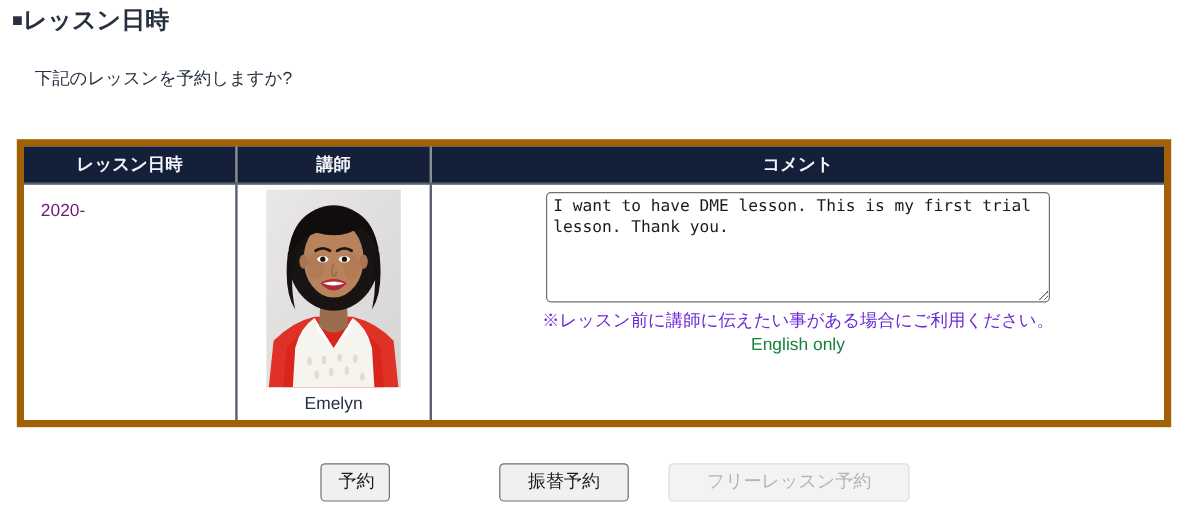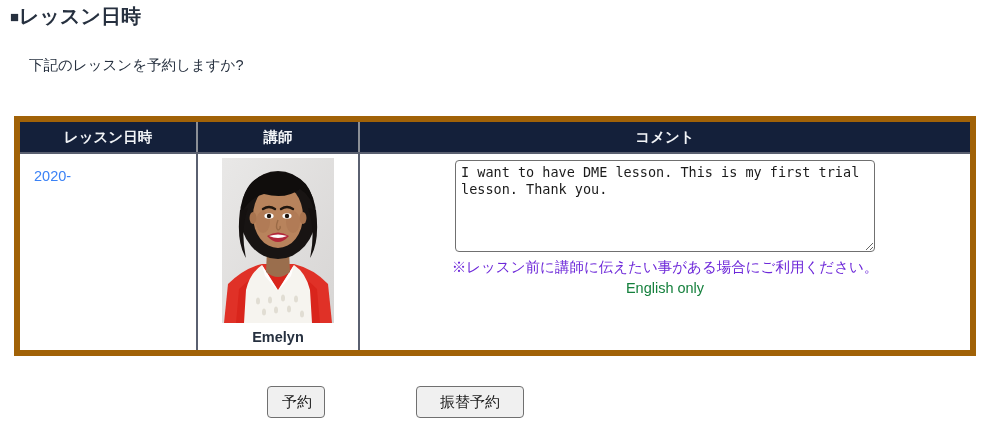--- a/index.html
+++ b/index.html
@@ -73,26 +73,26 @@
   .booking-table th:last-child { border-right: none; }
   .booking-table td {
     border-right: 2px solid #5a6070;
     padding: 0;
     vertical-align: top;
     background: #ffffff;
   }
   .booking-table td:last-child { border-right: none; }
 
   .col-datetime { width: 176px; }
-  .col-teacher  { width: 160px; font-weight: bold; }
+  .col-teacher  { width: 160px; }
   .col-comment  { width: auto; }
 
   .datetime-value {
     font-size: 14.5px;
-    color: #3b82f6;
+    color: #701a75;
     padding: 14px 0 0 14px;
     white-space: nowrap;
   }
 
   
   .teacher-cell-inner {
     display: flex;
     flex-direction: column;
     align-items: center;
     padding-top: 4px;
@@ -284,13 +284,14 @@
           </div>
         </td>
       </tr>
     </tbody>
   </table>
 </div>
 
 <div class="button-bar">
   <button class="btn btn-reserve">予約</button>
   <button class="btn btn-transfer">振替予約</button>
+  <button class="btn btn-free" disabled="">フリーレッスン予約</button>
 </div>
 
 </body></html>

